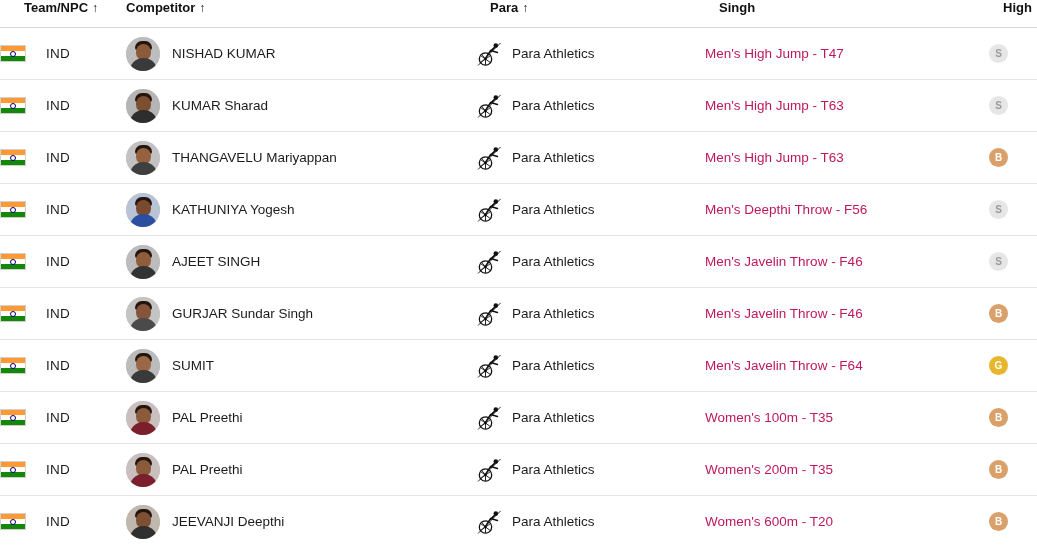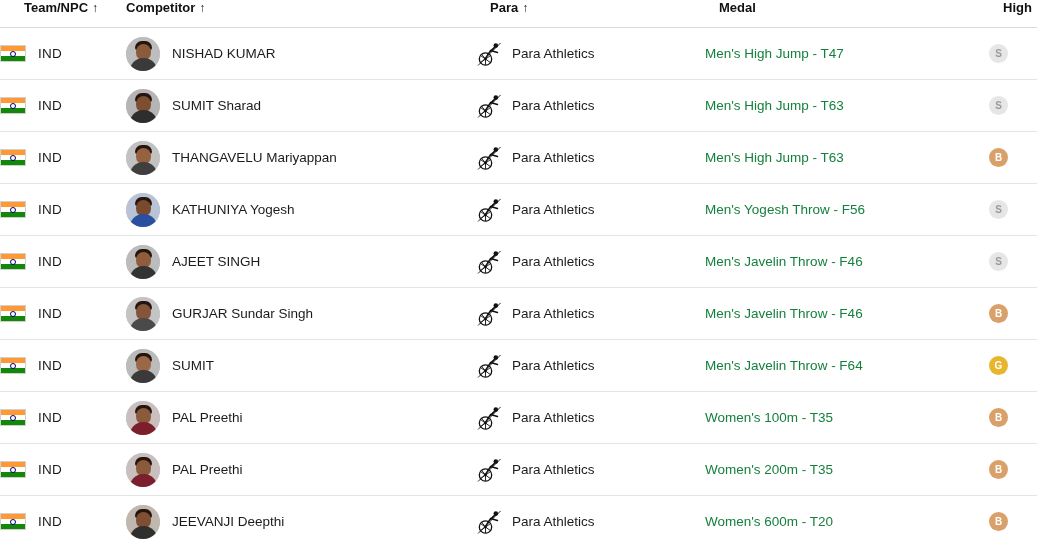--- a/index.html
+++ b/index.html
@@ -63,21 +63,21 @@
     background: #ffffff;
   }
 
   
   .team-cell {
     padding-left: 24px;
   }
   .team-inner {
     display: flex;
     align-items: center;
-    gap: 12px;
+    gap: 20px;
   }
   .flag {
     width: 26px;
     height: 17px;
     border: 1px solid #d0d0d0;
     box-sizing: border-box;
     position: relative;
     overflow: hidden;
     flex: 0 0 auto;
     background: #fff;
@@ -177,21 +177,21 @@
     flex: 0 0 auto;
   }
   .sport-name {
     font-size: 13.5px;
     color: #1b1b1b;
     white-space: nowrap;
   }
 
   .event-name {
     font-size: 13.5px;
-    color: #15803d;
+    color: #be185d;
     white-space: nowrap;
   }
 
   
   .medal-cell { text-align: left; }
   .medal-badge {
     width: 19px;
     height: 19px;
     border-radius: 50%;
     display: inline-flex;
@@ -215,21 +215,21 @@
       <th class="col-team">
         <span>Team/NPC</span><span class="sort-arrow">↑</span>
       </th>
       <th class="col-comp">
         <span>Competitor</span><span class="sort-arrow">↑</span>
       </th>
       <th class="col-sport">
         <span>Para</span><span class="sort-arrow">↑</span>
       </th>
       <th class="col-event">
-        <span>Medal</span>
+        <span>Singh</span>
       </th>
       <th class="col-medal">
         <span>High</span><span class="sort-arrow">↑</span>
       </th>
     </tr>
   </thead>
   <tbody id="table-body">
       <tr>
     <td class="team-cell">
       <div class="team-inner">
@@ -289,21 +289,21 @@
       </div>
     </td>
     <td>
       <div class="comp-inner">
         <span class="avatar">
           <span class="bg" style="background:#b5b5b5"></span>
           <span class="hair"></span>
           <span class="head" style="background:#7d4e30"></span>
           <span class="body" style="background:#2e2e2e"></span>
         </span>
-        <span class="comp-name">SUMIT Sharad</span>
+        <span class="comp-name">KUMAR Sharad</span>
       </div>
     </td>
     <td>
       <div class="sport-inner">
         <span class="sport-icon">
           <svg viewBox="0 0 26 26" width="26" height="26" aria-hidden="true">
             <circle cx="9.5" cy="18" r="6.2" fill="none" stroke="#111" stroke-width="1.3"></circle>
             <circle cx="9.5" cy="18" r="1.4" fill="#111"></circle>
             <path d="M9.5 18 L4.2 14.4 M9.5 18 L14.8 14.4 M9.5 18 L9.5 23.9 M9.5 18 L4.6 21.6 M9.5 18 L14.4 21.6 M9.5 18 L5.3 12.9" stroke="#111" stroke-width="0.9"></path>
             <path d="M10 16.5 C12 12.5, 15 9, 18.5 6.5" stroke="#111" stroke-width="1.6" fill="none" stroke-linecap="round"></path>
@@ -401,21 +401,21 @@
             <path d="M10 16.5 C12 12.5, 15 9, 18.5 6.5" stroke="#111" stroke-width="1.6" fill="none" stroke-linecap="round"></path>
             <circle cx="19.8" cy="4.6" r="2.3" fill="#111"></circle>
             <path d="M14.5 9.5 L21.5 11.5" stroke="#111" stroke-width="1.4" stroke-linecap="round"></path>
             <path d="M2 24.5 L24.5 2" stroke="#111" stroke-width="1" opacity="0.9"></path>
           </svg>
         </span>
         <span class="sport-name">Para Athletics</span>
       </div>
     </td>
     <td>
-      <span class="event-name">Men's Yogesh Throw - F56</span>
+      <span class="event-name">Men's Deepthi Throw - F56</span>
     </td>
     <td class="medal-cell">
       <span class="medal-badge medal-S">S</span>
     </td>
   </tr>
       <tr>
     <td class="team-cell">
       <div class="team-inner">
         <span class="flag">
           <span class="band-top"></span>

